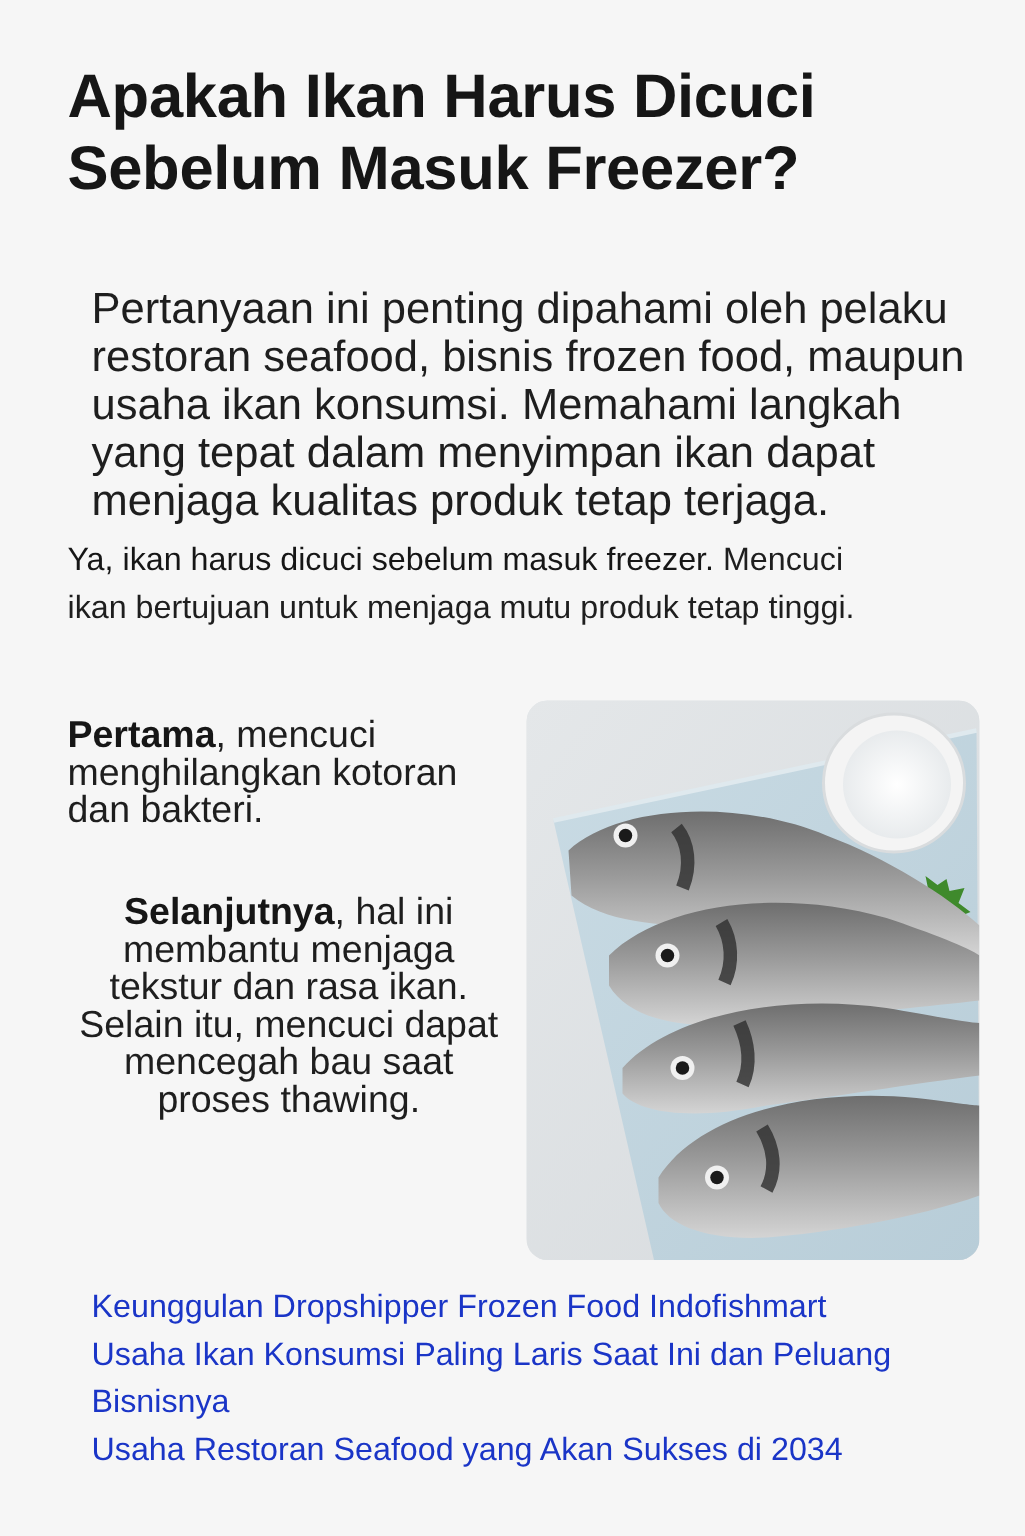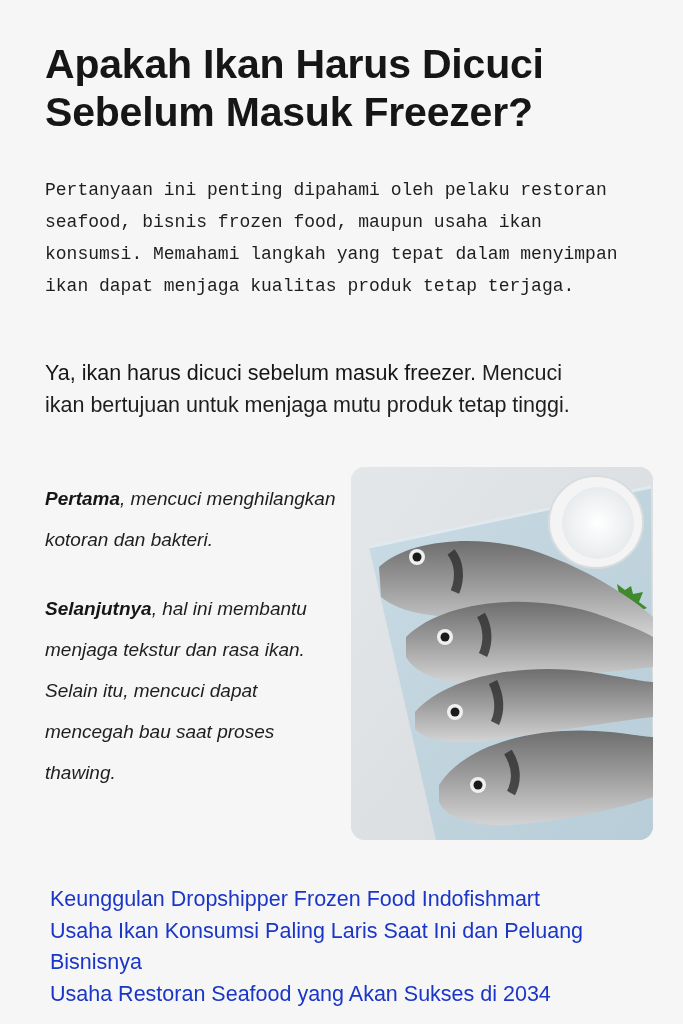--- a/index.html
+++ b/index.html
@@ -31,71 +31,68 @@
       line-height: 48px;
       letter-spacing: -0.2px;
       color: #161616;
       margin: 0;
     }
     .intro {
       position: absolute;
       top: 174px;
       left: 0;
       width: 600px;
-      font-size: 18px;
+      font-size: 29px;
       line-height: 32px;
-      margin: 0;
+      margin: 16px;
       color: #1e1e1e;
-      font-family: Liberation Mono, monospace;
     }
     .answer {
       position: absolute;
       top: 357px;
       left: 0;
       width: 560px;
       font-size: 21.5px;
       line-height: 32px;
       margin: 0;
       color: #1e1e1e;
     }
     .answer b { font-weight: normal; color: #161616; }
     .col-left {
       position: absolute;
       top: 478px;
       left: 0;
       width: 295px;
     }
     .col-left p {
-      font-size: 19px;
-      line-height: 41px;
+      font-size: 25px;
+      line-height: 25px;
       margin: 0;
       color: #1e1e1e;
-      font-style: italic;
     }
-    .col-left p + p { margin-top: 28px; }
+    .col-left p + p { margin-top: 43px; text-align: center; }
     .col-left b { font-weight: bold; color: #161616; }
 
     .photo {
       position: absolute;
       left: 351px;
       top: 467px;
       width: 302px;
       height: 373px;
       border-radius: 14px;
       overflow: hidden;
       background: #dfe3e6;
     }
     .photo svg { display: block; }
 
     .links {
       position: absolute;
       top: 856px;
-      left: 5px;
+      left: 16px;
       width: 610px;
-      margin-top: 28px;
     }
     .links a {
       display: block;
       color: #1a35c7;
       text-decoration: none;
       font-size: 21.5px;
       line-height: 31.5px;
     }
   </style>
 </head>

